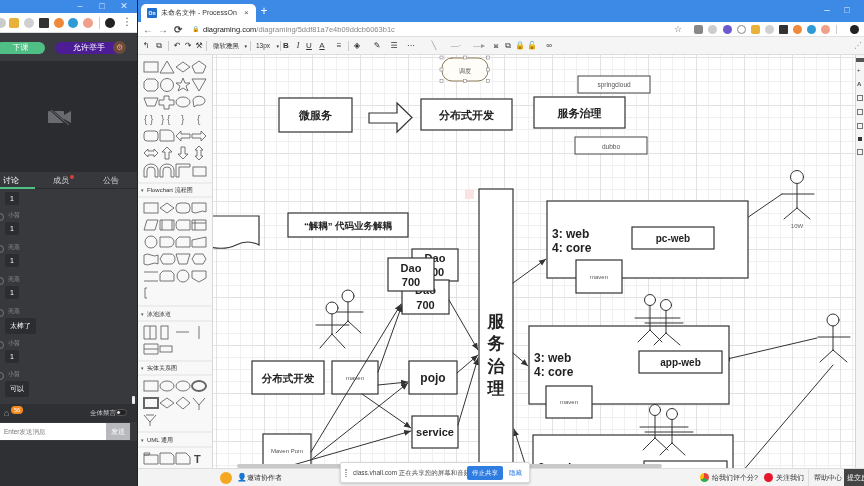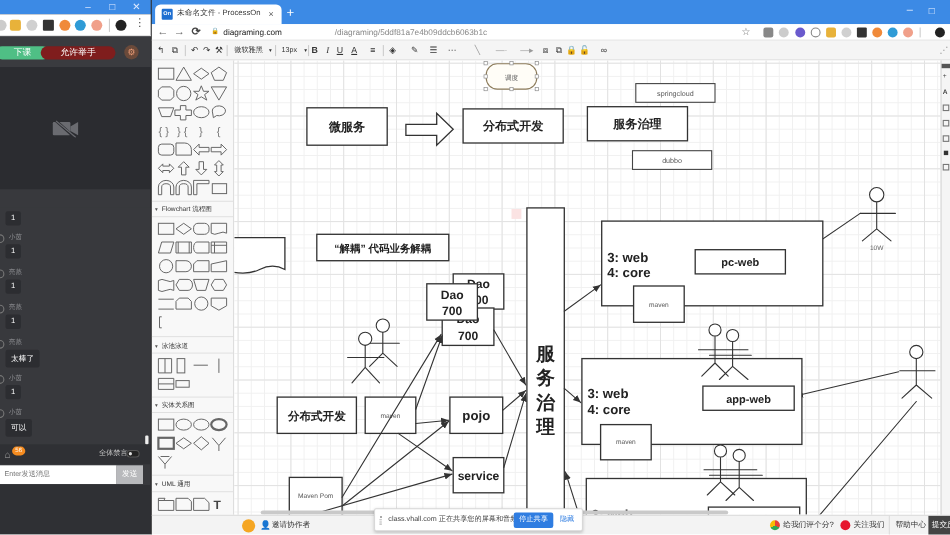--- a/index.html
+++ b/index.html
@@ -31,21 +31,21 @@
   .tabstrip { left:138px; top:0; width:726px; height:22px; background:#3c8ae5; }
   .tab { left:141px; top:4px; width:115px; height:18px; background:#fff; border-radius:5px 5px 0 0; }
   .favicon { left:6px; top:4px; width:10px; height:10px; background:#1f6fd1; color:#fff; font-size:5px; line-height:10px; text-align:center; border-radius:1px; font-weight:bold; }
   .tab-title { left:20px; top:3px; font-size:7px; color:#333; white-space:nowrap; line-height:12px; }
   .tab-close { left:103px; top:3px; font-size:8px; color:#555; line-height:12px; }
   .newtab { left:258px; top:4px; width:12px; height:14px; color:#fff; font-size:12px; line-height:14px; text-align:center; }
   .winctrl { top:0; height:22px; line-height:20px; color:#e6efff; font-size:10px; width:18px; text-align:center; }
   .addrbar { left:138px; top:22px; width:726px; height:15px; background:#fff; border-bottom:1px solid #e0e0e0; }
   .nav { top:0; height:15px; line-height:15px; font-size:10px; color:#666; }
   .url { left:203px; top:0; height:15px; line-height:15px; font-size:7.5px; white-space:nowrap; }
-  .url .d { color:#222; } .url .p { color:#888;padding-left:48px; }
+  .url .d { color:#222; } .url .p { color:#888; }
   .rext { top:3px; width:9px; height:9px; border-radius:50%; }
 
   .toolbar { left:138px; top:37px; width:726px; height:18px; background:#f5f5f5; border-bottom:1px solid #ddd; }
   .tb { top:0; height:18px; line-height:18px; font-size:8px; color:#333; text-align:center; }
   .tb-sel { top:3px; height:12px; line-height:12px; font-size:6.5px; color:#333; padding:0 3px; }
   .tb-sep { top:4px; width:1px; height:10px; background:#ccc; }
 
   .shapes { left:138px; top:55px; width:75px; height:413px; background:#f8f8f8; border-right:1px solid #d8d8d8; }
   .canvas { left:213px; top:55px; width:642px; height:413px; background-color:#fff;
     background-image:
@@ -79,30 +79,37 @@
     <div class="abs ext-ico" style="left:39px;background:#333;border-radius:1px"></div>
     <div class="abs ext-ico" style="left:54px;background:#f08a3a"></div>
     <div class="abs ext-ico" style="left:68px;background:#2f9bd6"></div>
     <div class="abs ext-ico" style="left:83px;background:#f0a08a"></div>
     <div class="abs" style="left:99px;top:4px;width:1px;height:12px;background:#ccc"></div>
     <div class="abs ext-ico" style="left:105px;background:#222"></div>
     <div class="abs" style="left:122px;top:2px;font-size:10px;color:#444;line-height:14px">⋮</div>
   </div>
   <div class="abs lw-topbar">
     <div class="abs pill" style="left:-4px;width:49px;background:#4fbf85">下课</div>
-    <div class="abs pill" style="left:37px;width:68px;background:#7f1d1d">允许举手</div>
+    <div class="abs pill" style="left:55px;width:68px;background:#4c1d95">允许举手</div>
     <div class="abs" style="left:113px;top:8px;width:13px;height:13px;border-radius:50%;background:#6b4a3a;color:#f2a07a;font-size:8px;line-height:13px;text-align:center">⚙</div>
   </div>
   <div class="abs lw-video">
     <svg class="abs" style="left:46px;top:48px" width="28" height="16" viewBox="0 0 28 16">
       <rect x="2" y="2" width="16" height="12" rx="1" fill="#6a6b70"></rect>
       <polygon points="18,6 25,2 25,14 18,10" fill="#6a6b70"></polygon>
       <line x1="4" y1="0" x2="22" y2="16" stroke="#2b2c30" stroke-width="2.5"></line>
       <line x1="5" y1="1" x2="23" y2="16" stroke="#6a6b70" stroke-width="1"></line>
     </svg>
+  </div>
+  <div class="abs lw-tabs">
+    <div class="abs lw-tab" style="left:3px;color:#fff">讨论</div>
+    <div class="abs" style="left:0;top:15px;width:35px;height:2px;background:#4fbf85"></div>
+    <div class="abs lw-tab" style="left:53px">成员</div>
+    <div class="abs" style="left:70px;top:3px;width:4px;height:4px;border-radius:50%;background:#e23b3b"></div>
+    <div class="abs lw-tab" style="left:103px">公告</div>
   </div>
   <div class="abs lw-chat">
     <div class="bubble" style="top:3px">1</div>
 
     <div class="lw-avatar" style="top:24px"></div>
     <div class="uname" style="top:22px">小茵</div>
     <div class="bubble" style="top:33px">1</div>
 
     <div class="lw-avatar" style="top:56px"></div>
     <div class="uname" style="top:54px">亮蒸</div>

